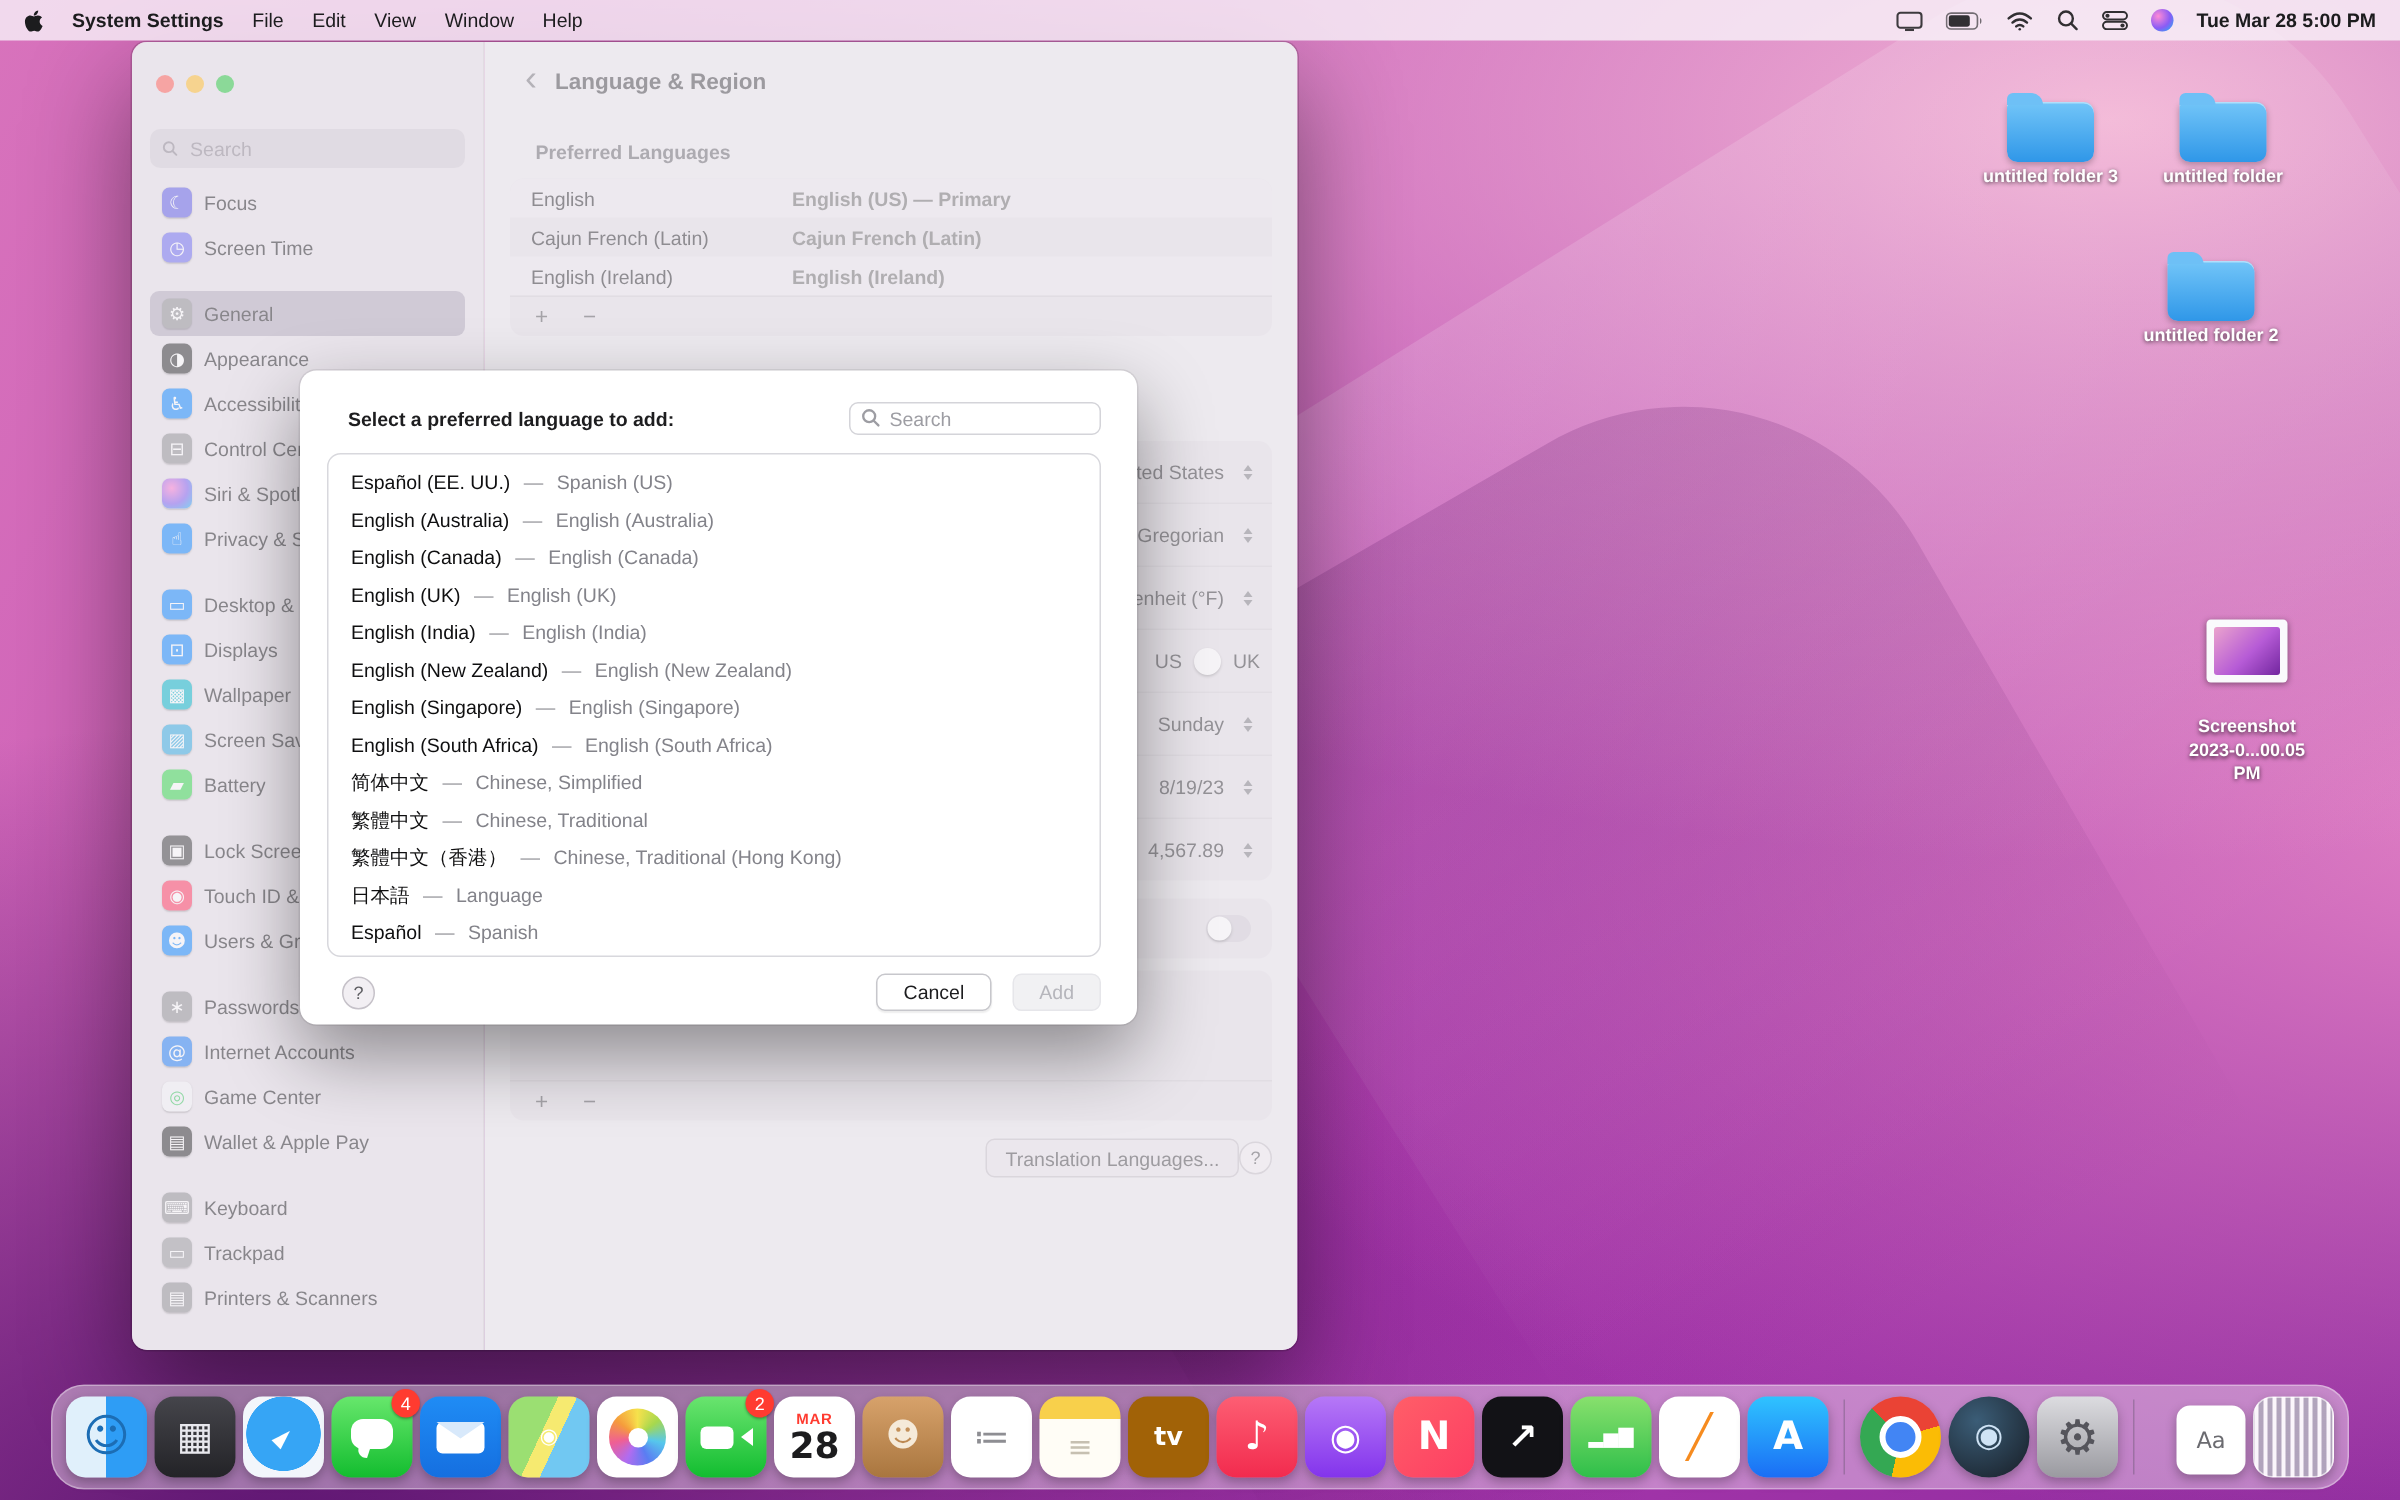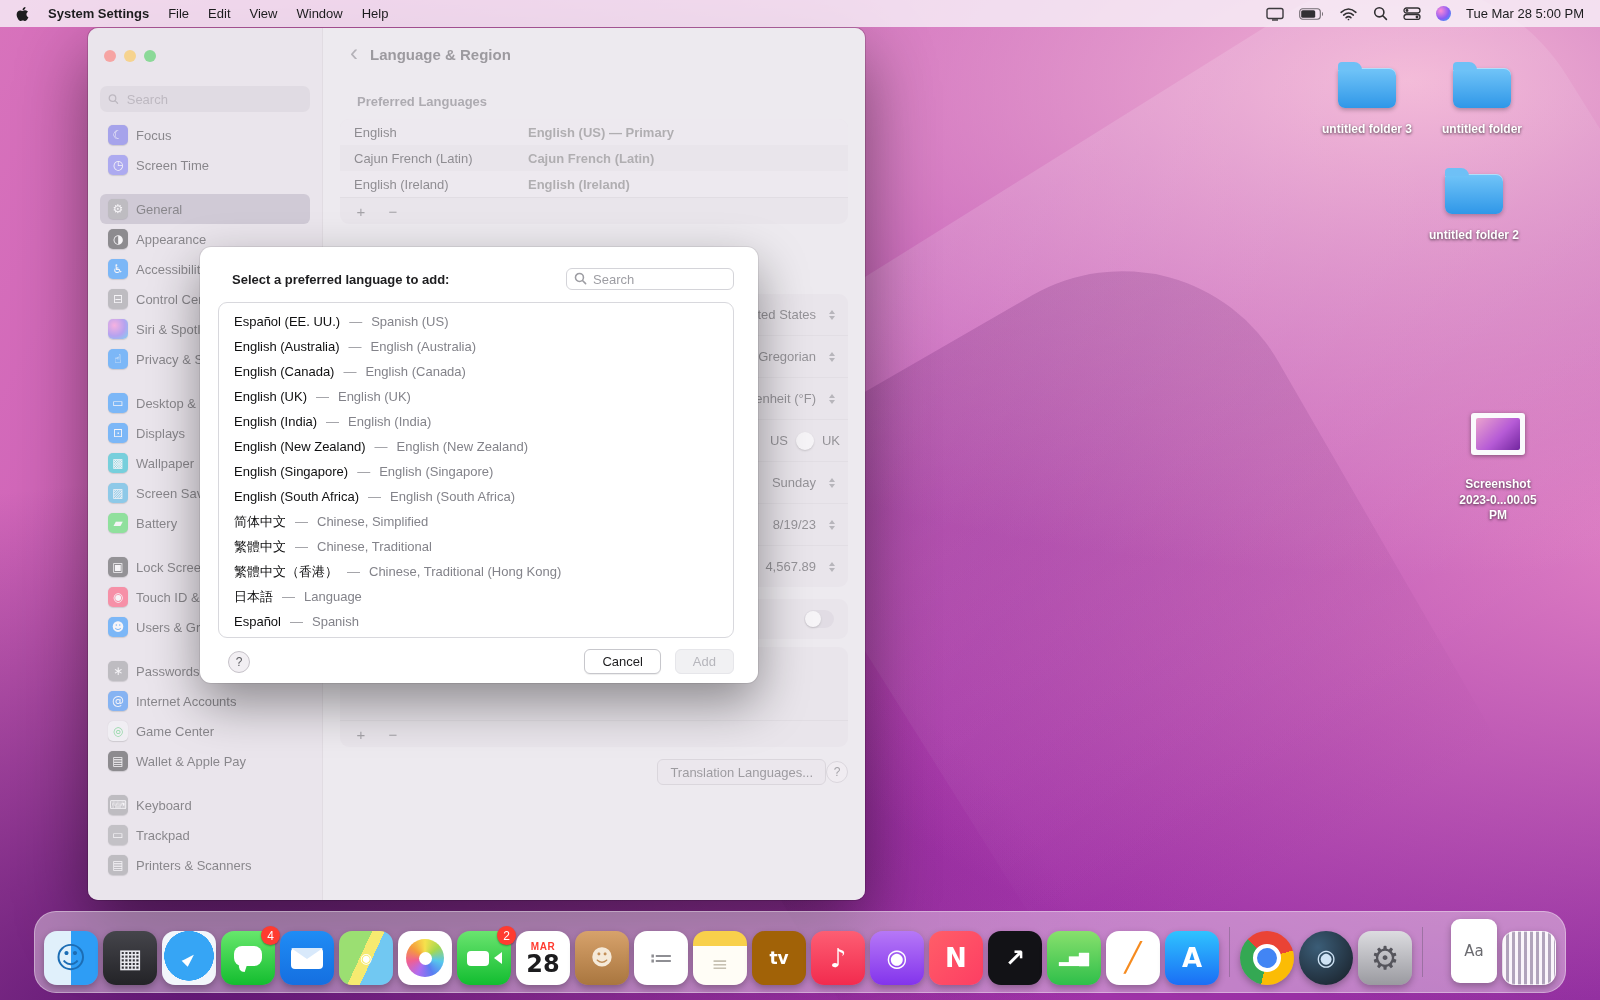--- a/index.html
+++ b/index.html
@@ -20,28 +20,28 @@
     transform:rotate(-30deg);border-radius:180px;z-index:0;}
 
   
   .menubar{position:absolute;top:0;left:0;right:0;height:27px;z-index:60;
     background:rgba(248,243,249,.8);display:flex;align-items:center;
     padding:0 16px;color:#1c1c1e;font-size:13px;}
   .mb-left{display:flex;align-items:center;gap:19px;}
   .apple-wrap{display:flex;align-items:center;}
   .app-name{font-weight:700;}
   .menu-item{white-space:nowrap;}
-  .mb-right{margin-left:auto;display:flex;align-items:center;gap:15px;}
+  .mb-right{margin-left:auto;display:flex;align-items:center;gap:15px;font-weight:bold;}
   .mb-right svg{display:block;}
   .siri-orb{width:15px;height:15px;border-radius:50%;
     background:radial-gradient(circle at 32% 32%, #ff8ad6, #8a5cf5 55%, #19b8f2);}
   .clock{font-size:13px;white-space:nowrap;}
 
   
-  .dicon{position:absolute;display:flex;flex-direction:column;align-items:center;gap:14px;z-index:1;}
+  .dicon{position:absolute;display:flex;flex-direction:column;align-items:center;gap:2px;z-index:1;}
   .dpos-0{left:1322px;top:68px;width:90px;}
   .dpos-1{left:1436px;top:68px;width:92px;}
   .dpos-2{left:1428px;top:174px;width:92px;}
   .dpos-3{left:1450px;top:413px;width:96px;gap:22px;}
   .d-label{font-size:12px;font-weight:700;color:#fff;text-align:center;line-height:1.3;
     text-shadow:0 1px 3px rgba(0,0,0,.7);}
   .folder{position:relative;width:58px;height:40px;border-radius:3px 7px 7px 7px;
     background:linear-gradient(180deg,#72c5f8,#2f97e8);box-shadow:inset 0 1px 0 rgba(255,255,255,.45),0 2px 4px rgba(0,0,0,.25);}
   .folder::before{content:"";position:absolute;top:-6px;left:0;width:24px;height:8px;
     background:#6ec0f6;border-radius:4px 8px 0 0;}
@@ -132,21 +132,21 @@
   .dlg-btns{margin-left:auto;display:flex;gap:14px;}
   .btn{height:23px;padding:0 17px;border-radius:6px;font-size:13px;display:flex;align-items:center;}
   .btn-cancel{background:#fff;border:1px solid #c7c7cc;box-shadow:0 1px 1px rgba(0,0,0,.07);color:#1d1d1f;}
   .btn-add{background:#f1f1f3;border:1px solid #e6e6ea;color:#b6b6bc;}
 
   
   .dock{position:absolute;bottom:7px;left:50%;transform:translateX(-50%);z-index:70;
     display:flex;align-items:flex-end;gap:5px;padding:7px 9px;
     background:rgba(247,241,249,.42);border:1px solid rgba(255,255,255,.35);border-radius:22px;}
   .dock-item{position:relative;width:54px;height:54px;}
-  .dock-item.small{width:46px;height:64px;margin-bottom:2px;margin-left:18px;}
+  .dock-item.small{width:46px;height:46px;margin-bottom:2px;margin-left:18px;}
   .dock-ic{width:100%;height:100%;border-radius:13px;display:flex;align-items:center;justify-content:center;
     position:relative;overflow:hidden;box-shadow:0 3px 7px rgba(0,0,0,.28);background:#ccc;}
   .dock-item.small .dock-ic{border-radius:9px;}
   .dock-ic.round{border-radius:50%;}
   .dock-glyph{font-family:"DejaVu Sans",sans-serif;line-height:1;position:relative;z-index:1;}
   .dock-badge{display:none;position:absolute;top:-5px;right:-5px;min-width:19px;height:19px;
     border-radius:10px;background:#ff3b30;color:#fff;font-size:12px;align-items:center;
     justify-content:center;padding:0 4px;box-sizing:border-box;box-shadow:0 1px 2px rgba(0,0,0,.35);z-index:3;}
   .dock-sep{width:1px;height:50px;background:rgba(70,70,80,.3);margin:0 5px;align-self:center;}
   .k-finder{background:linear-gradient(90deg,#e0f0fb 0 50%,#2e9df5 50%);}

